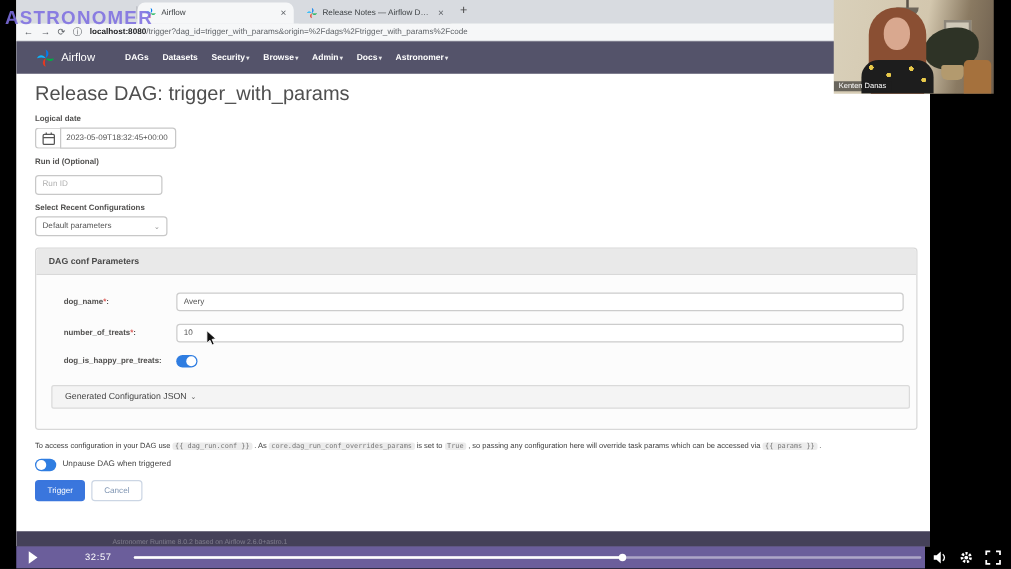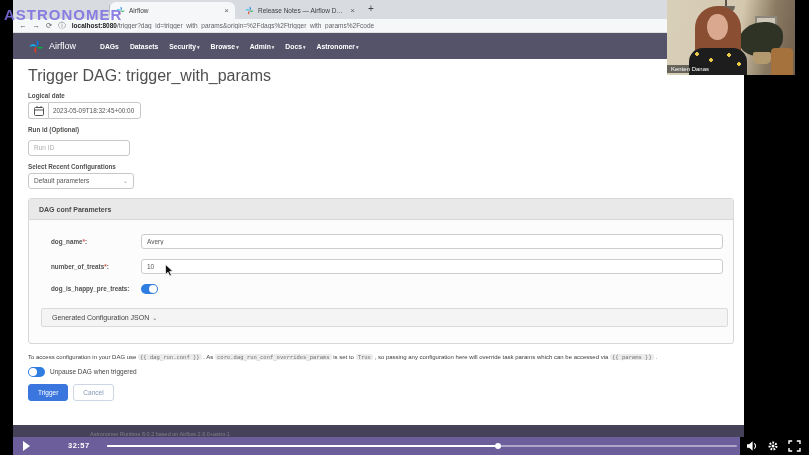--- a/index.html
+++ b/index.html
@@ -77,21 +77,21 @@
   
   .footer-strip { position:absolute; left:0; top:425px; width:100%; height:12px; background:#454159; }
   .faint-line { position:absolute; left:90px; top:431px; z-index:4; font-size:5.5px; color:rgba(255,255,255,.3); white-space:nowrap; }
 
   
   .cursor { position:absolute; left:165px; top:264px; z-index:6; }
 
   
   .player-bar { position:absolute; left:13px; top:437px; width:727px; height:18px; background:#6b5e9b; z-index:2; }
   .play-btn { position:absolute; left:10px; top:4px; width:0; height:0; border-left:7px solid #fff; border-top:5px solid transparent; border-bottom:5px solid transparent; }
-  .time-label { position:absolute; left:55px; top:4px; font-size:7.5px; font-weight:bold; color:#fff; letter-spacing:.5px; }
+  .time-label { position:absolute; left:55px; top:4px; font-size:7.5px; font-weight:normal; color:#fff; letter-spacing:.5px; }
   .progress-track { position:absolute; left:94px; top:8px; width:630px; height:2px; background:rgba(255,255,255,.45); border-radius:1px; }
   .progress-played { position:relative; height:2px; background:#fff; border-radius:1px; }
   .progress-dot { position:absolute; right:-3px; top:-2px; width:6px; height:6px; border-radius:50%; background:#fff; }
   .player-icons { position:absolute; left:746px; top:440px; width:60px; display:flex; gap:9px; align-items:center; z-index:3; }
 
   
   .watermark { position:absolute; left:4px; top:6px; z-index:10; font-size:15px; font-weight:bold; letter-spacing:1px; color:rgba(125,110,224,.88); }
 
   
   .webcam { position:absolute; left:667px; top:0; width:128px; height:75px; z-index:5; overflow:hidden; background:linear-gradient(100deg,#d9d0ba 0%,#d3c7ae 55%,#8a7a62 78%,#6e5f4e 100%); }
@@ -174,21 +174,21 @@
         <span class="af-item"><span>Datasets</span></span>
         <span class="af-item"><span>Security</span><span class="af-caret">▾</span></span>
         <span class="af-item"><span>Browse</span><span class="af-caret">▾</span></span>
         <span class="af-item"><span>Admin</span><span class="af-caret">▾</span></span>
         <span class="af-item"><span>Docs</span><span class="af-caret">▾</span></span>
         <span class="af-item"><span>Astronomer</span><span class="af-caret">▾</span></span>
       </div>
     </div>
 
     <div class="content">
-      <h1 class="page-title">Trigger DAG: trigger_with_params</h1>
+      <h1 class="page-title">Release DAG: trigger_with_params</h1>
 
       <div class="fld-label">Logical date</div>
       <div class="date-group">
         <span class="cal-btn">
           <svg width="12" height="12" viewBox="0 0 12 12">
             <rect x="1.5" y="2.5" width="9" height="8" rx="1" fill="none" stroke="#555" stroke-width="1"></rect>
             <line x1="1.5" y1="5" x2="10.5" y2="5" stroke="#555" stroke-width="1"></line>
             <line x1="4" y1="1" x2="4" y2="3" stroke="#555" stroke-width="1"></line>
             <line x1="8" y1="1" x2="8" y2="3" stroke="#555" stroke-width="1"></line>
           </svg>

